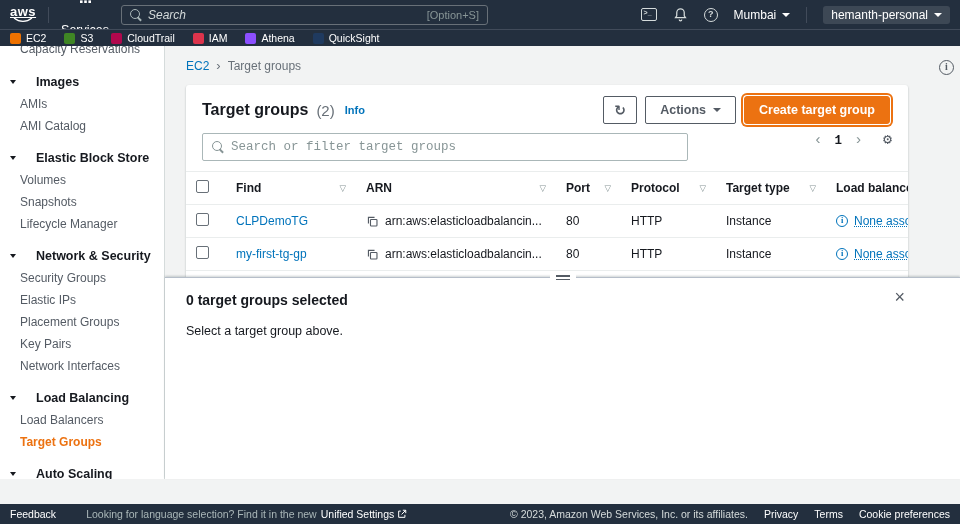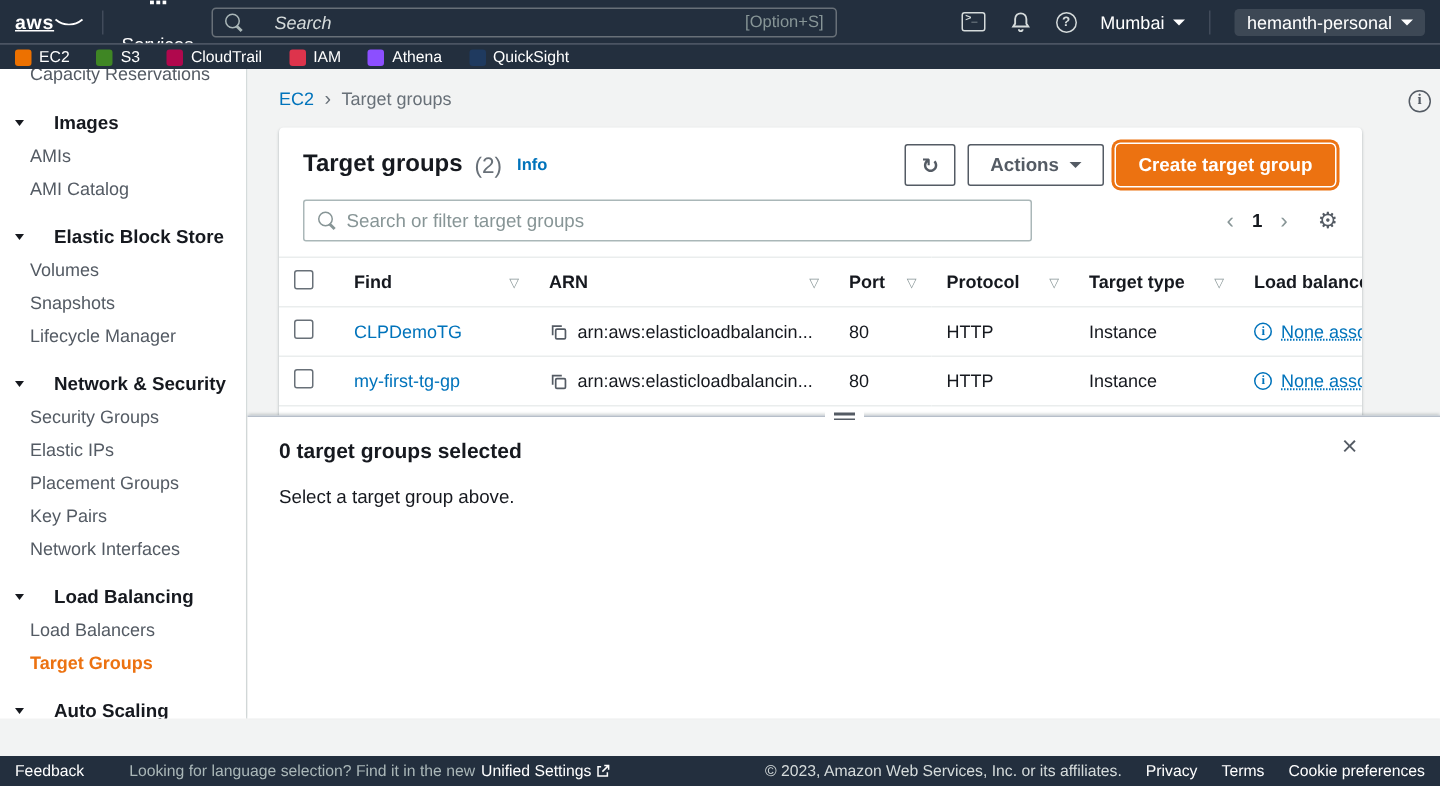--- a/index.html
+++ b/index.html
@@ -1,25 +1,25 @@
 <!DOCTYPE html>
 <html><head>
 <meta charset="utf-8">
 <style>
   * { margin:0; padding:0; box-sizing:border-box; }
   html,body { width:960px; height:524px; overflow:hidden; font-family:"Liberation Sans","DejaVu Sans",sans-serif; background:#f2f3f3; }
   .app { display:flex; flex-direction:column; width:960px; height:524px; }
 
   
   .topnav { height:29px; background:#232f3e; display:flex; align-items:center; padding:0 10px; color:#fff; flex:0 0 auto; gap:12px; }
-  .logo { display:flex; flex-direction:row; align-items:center; line-height:10px; cursor:pointer;text-decoration:underline; }
+  .logo { display:flex; flex-direction:column; align-items:center; line-height:10px; cursor:pointer;text-decoration:underline; }
   .logo .aws-txt { font-weight:bold; font-size:13px; letter-spacing:0.5px; }
   .vdiv { width:1px; height:16px; background:#414b5a; }
   .services { display:flex; align-items:center; gap:20px; font-size:12.5px; cursor:pointer;flex-direction:column; }
-  .nav-search { display:flex; align-items:center; width:417px; height:20px; border:1px solid #687078; border-radius:3px; padding:0 8px; gap:21px; cursor:text; }
+  .nav-search { display:flex; align-items:center; width:367px; height:20px; border:1px solid #687078; border-radius:3px; padding:0 8px; gap:6px; cursor:text; }
   .nav-search .ph { color:#d5dbdb; font-size:12px; font-style:italic; }
   .nav-search .shortcut { margin-left:auto; color:#879596; font-size:11px; }
   .nav-right { margin-left:auto; display:flex; align-items:center; gap:16px; }
   .mag { position:relative; width:12px; height:12px; display:inline-block; flex:0 0 auto; }
   .mag::before { content:""; position:absolute; width:8px; height:8px; border:1.5px solid #aab7b8; border-radius:50%; left:0; top:0; }
   .mag::after { content:""; position:absolute; width:5px; height:1.5px; background:#aab7b8; transform:rotate(45deg); left:7px; top:9px; }
   .mag.dark::before { border-color:#879596; }
   .mag.dark::after { background:#879596; }
   .term-ic { width:16px; height:13px; border:1.3px solid #d5dbdb; border-radius:2px; position:relative; display:inline-block; cursor:pointer; }
   .term-ic::after { content:">_"; position:absolute; left:2px; top:0px; font-size:7px; font-weight:bold; color:#d5dbdb; }
@@ -56,21 +56,21 @@
   .card { background:#fff; border-radius:3px; box-shadow:0 1px 2px rgba(0,28,36,.3); overflow:hidden; padding-bottom:10px; }
   .card-header { display:flex; align-items:center; padding:11px 16px 9px; gap:8px; }
   .card-title { font-size:16px; font-weight:bold; color:#16191f; }
   .card-count { font-size:15px; color:#687078; }
   .info-link { font-size:11px; color:#0073bb; font-weight:bold; text-decoration:none; cursor:pointer; margin-left:2px; }
   .hdr-actions { margin-left:auto; display:flex; align-items:center; gap:8px; }
   .btn { height:28px; border:1px solid #545b64; background:#fff; color:#545b64; font-weight:bold; font-size:12.5px; border-radius:2px; padding:0 14px; display:flex; align-items:center; gap:7px; cursor:pointer; font-family:inherit; }
   .btn-icon { width:34px; justify-content:center; padding:0; font-size:14px; }
   .caret-g { width:0; height:0; border-left:4px solid transparent; border-right:4px solid transparent; border-top:4px solid #545b64; }
   .btn-primary { background:#ec7211; border-color:#ec7211; color:#fff; border-radius:3px; box-shadow:0 0 0 1px #fff, 0 0 0 3px #ec7211; margin-right:2px; }
-  .toolbar { display:flex; align-items:center; padding:0 16px 10px; }
+  .toolbar { display:flex; align-items:flex-start; padding:0 16px 10px;font-family:Liberation Mono, monospace; }
   .search-box { display:flex; align-items:center; width:486px; height:28px; border:1px solid #aab7b8; border-radius:2px; padding:0 9px; gap:7px; background:#fff; cursor:text; }
   .search-box input { border:none; outline:none; flex:1; font-size:12.5px; font-family:inherit; color:#16191f; background:transparent; }
   .search-box input::placeholder { color:#879596; }
   .pager { margin-left:auto; display:flex; align-items:center; gap:10px; }
   .pg-btn { background:none; border:none; font-size:15px; color:#879596; cursor:pointer; line-height:1; padding:0 2px; font-family:inherit; }
   .pg-num { font-size:12.5px; font-weight:bold; color:#16191f; }
   .gear { background:none; border:none; font-size:15px; color:#545b64; cursor:pointer; margin-left:8px; padding:0; line-height:1; font-family:inherit; }
 
   table { border-collapse:collapse; table-layout:fixed; width:780px; font-size:12px; }
   thead th { border-top:1px solid #eaeded; border-bottom:1px solid #eaeded; padding:8px 10px; text-align:left; color:#16191f; font-weight:bold; white-space:nowrap; cursor:pointer; }

